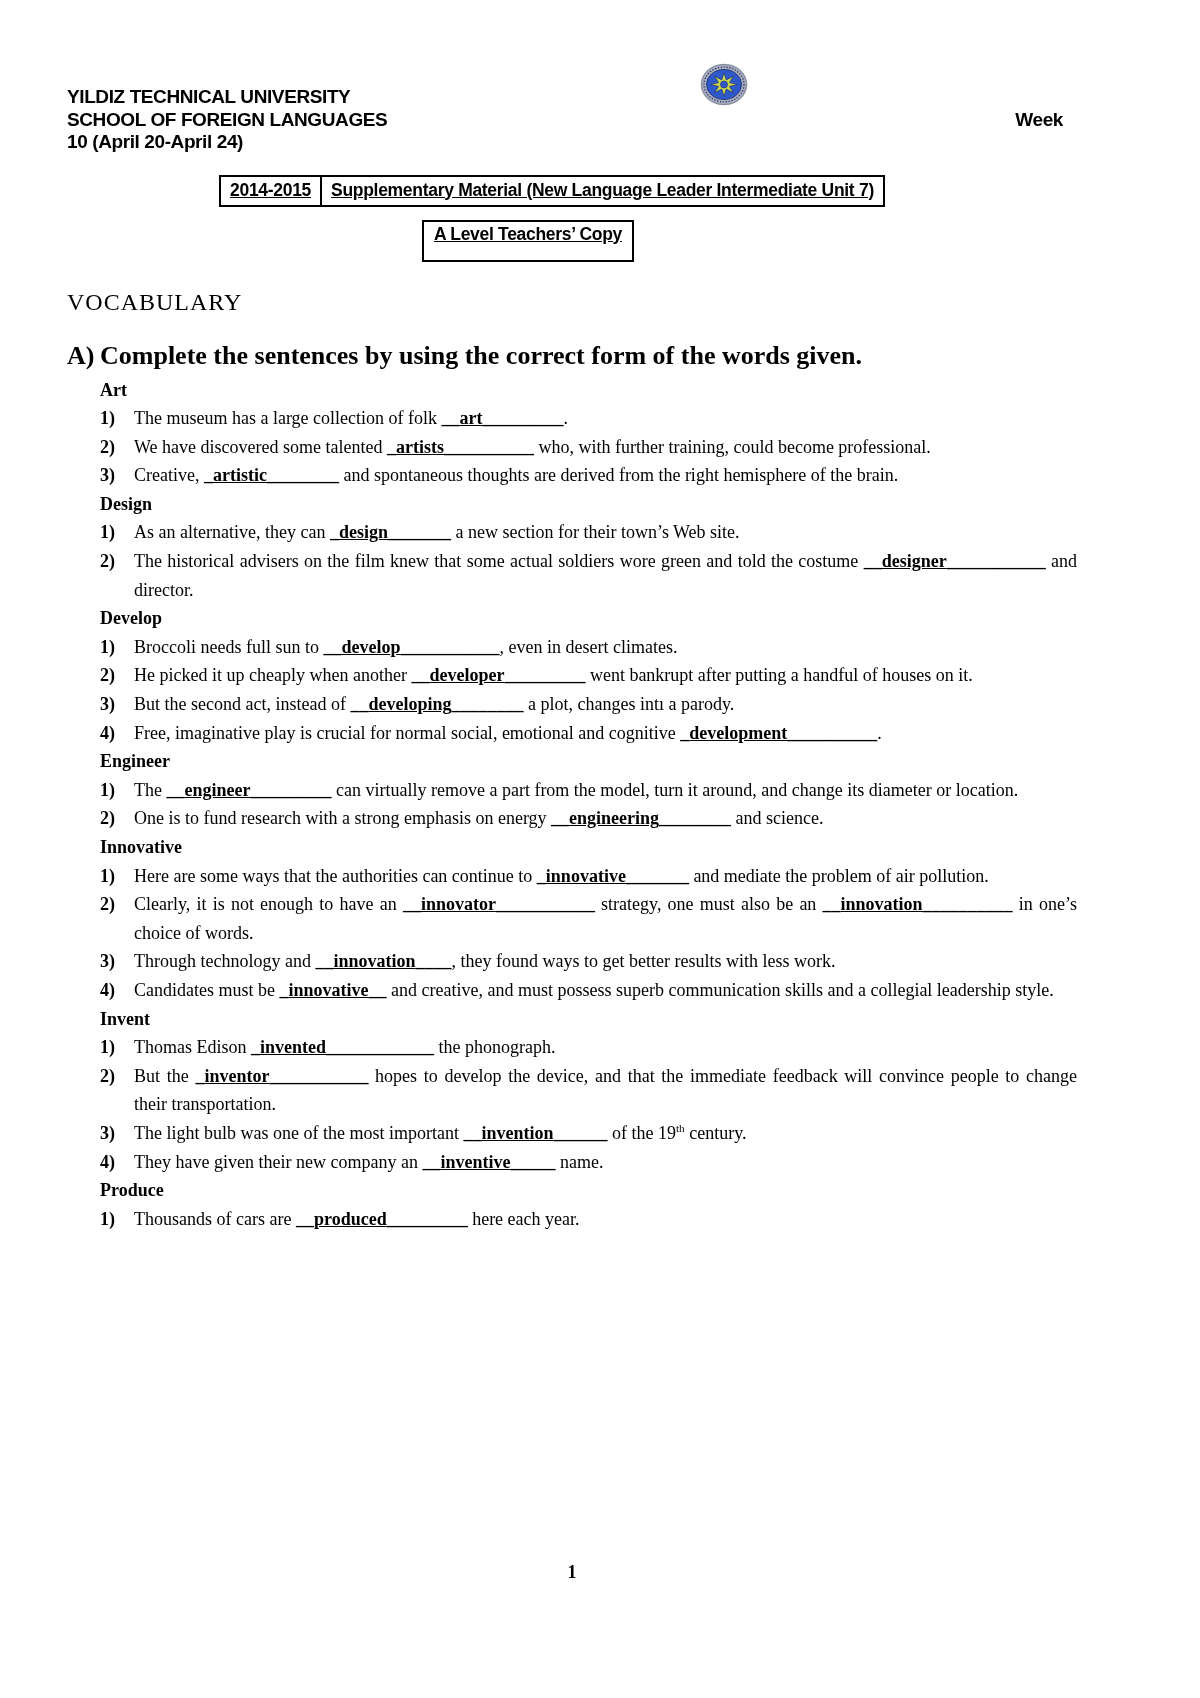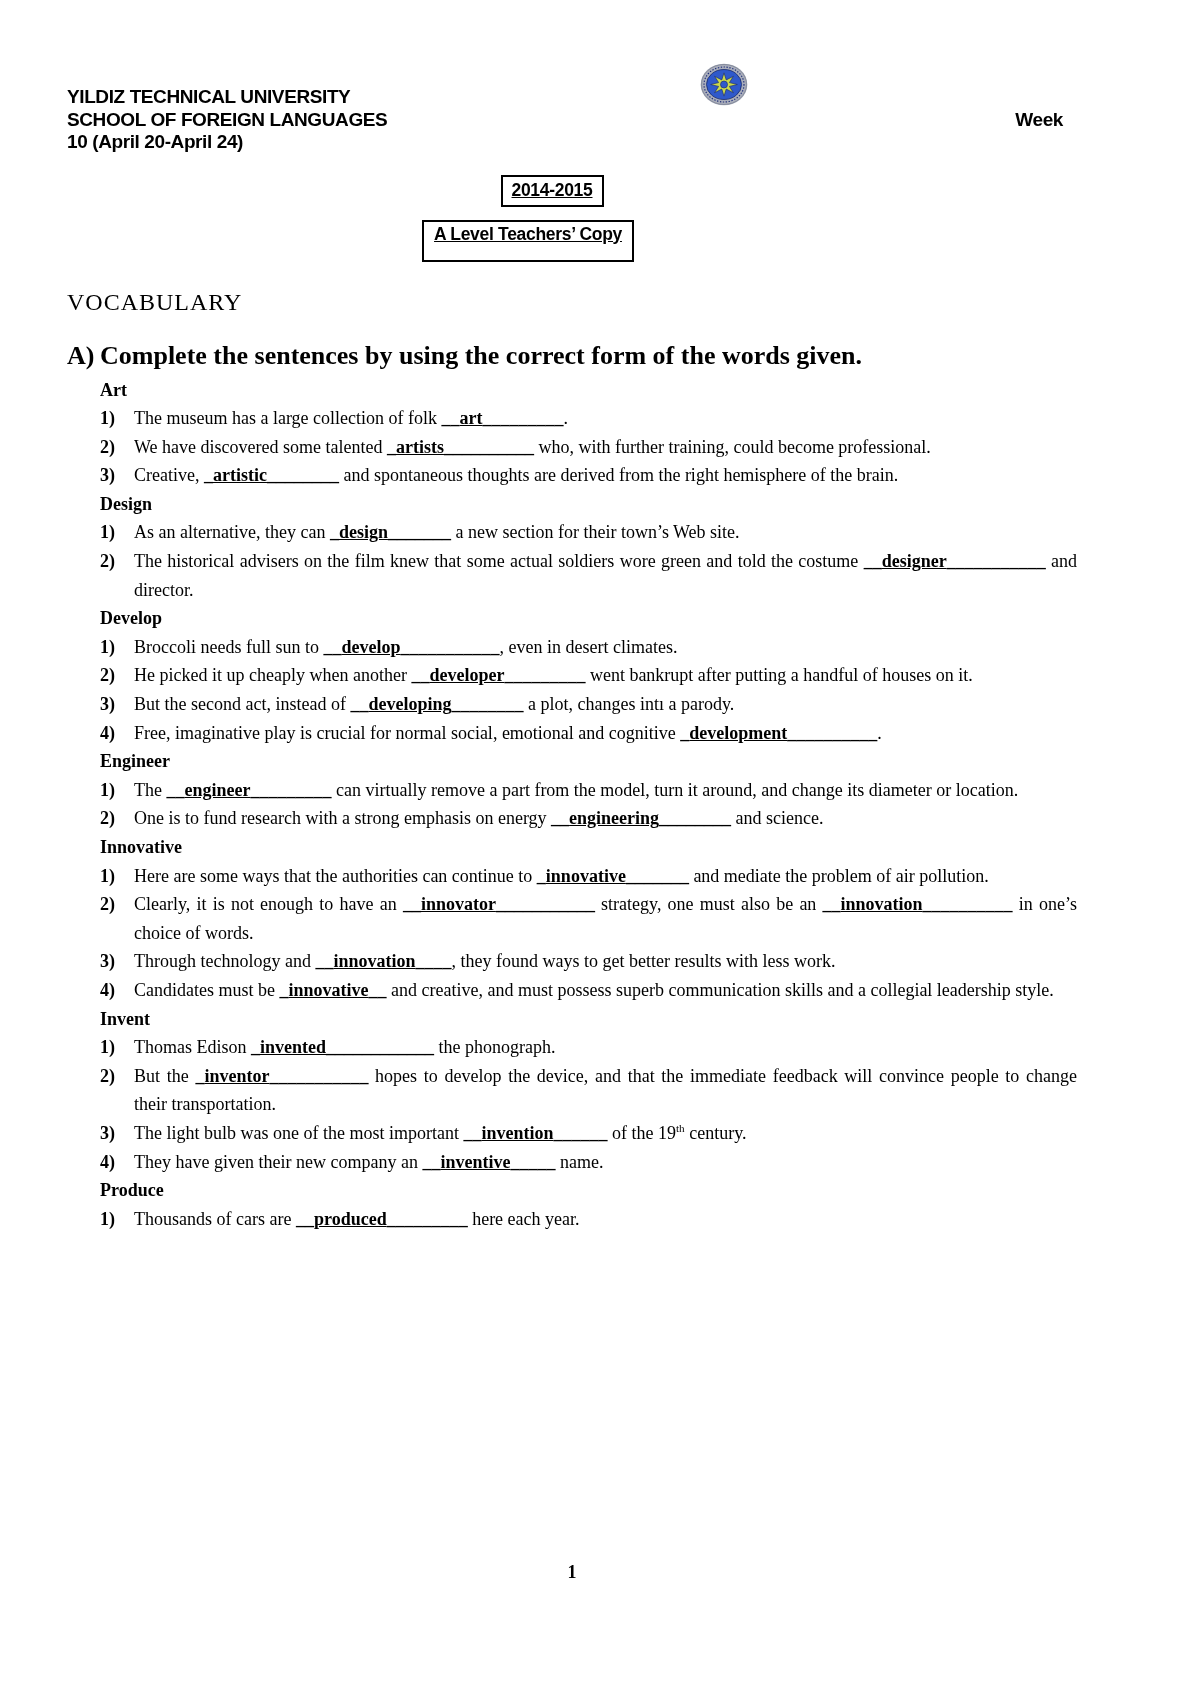--- a/index.html
+++ b/index.html
@@ -68,20 +68,21 @@
       <div>YILDIZ TECHNICAL UNIVERSITY</div>
       <div class="hrow">
         <span>SCHOOL OF FOREIGN LANGUAGES</span>
         <span class="week">Week</span>
       </div>
       <div>10 (April 20-April 24)</div>
     </div>
 
     <div class="title-row">
       <span class="title-cell year">2014-2015</span>
+      <span class="title-cell main">Supplementary Material (New Language Leader Intermediate Unit 7)</span>
     </div>
 
     <div class="subtitle-row">
       <span class="subtitle-box">A Level Teachers’ Copy</span>
     </div>
 
     <div class="vocab">VOCABULARY</div>
 
     <div class="instr">
       <span class="ilabel">A)</span><span>Complete the sentences by using the correct form of the words given.</span>

